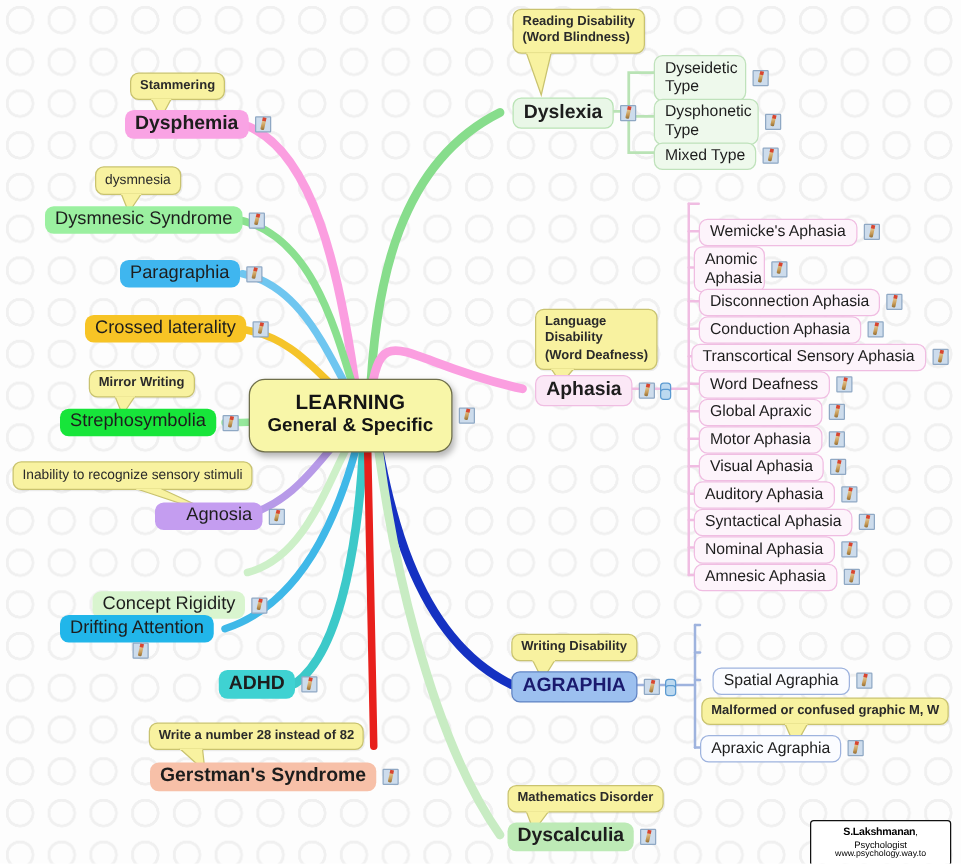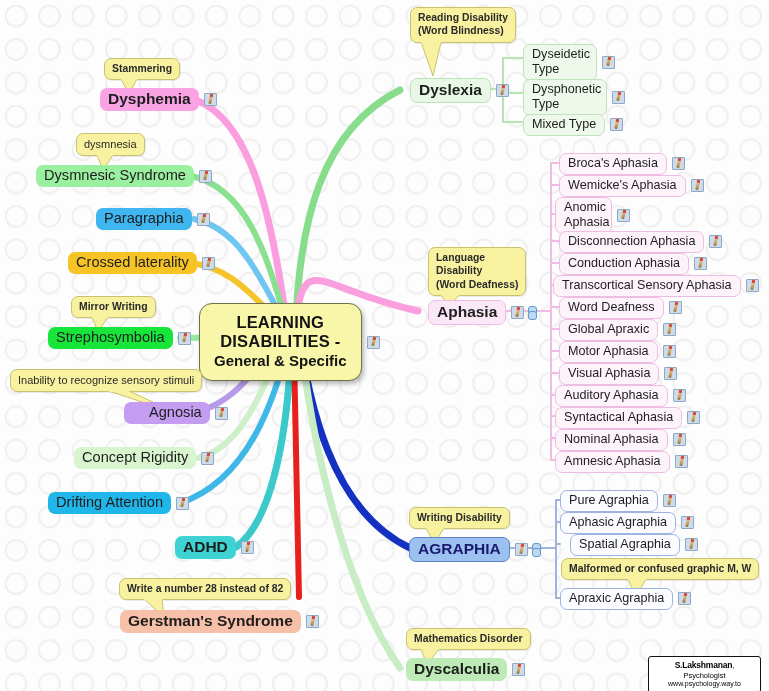--- a/index.html
+++ b/index.html
@@ -207,21 +207,20 @@
           <path d="M556,522 L560,522"></path>
         <path d="M556,544 L560,544"></path>
           <path d="M556,598 L560,598"></path>
       </g>
     </g>
   </svg>
 
   <div class="node" style="left:199px; top:303px;">
     <div class="nbox central">
       <div class="l1">LEARNING</div>
-      <div class="l1">DISABILITIES -</div>
       <div class="l2">General &amp; Specific</div>
     </div>
     <span class="note-icon"></span>
   </div>
 
   <div class="callout" style="left:104px; top:58px;">
     <span>Stammering</span>
     <svg style="position:absolute;left:14px;top:100%;width:22px;height:16px">
       <path d="M2,0 L18,0 L10,15 Z" fill="#f8f2a0" stroke="#c9c36f" stroke-width="1"></path>
       <path d="M2,0 L18,0" stroke="#f8f2a0" stroke-width="2"></path>
@@ -271,26 +270,26 @@
     <svg style="position:absolute;left:96px;top:100%;width:80px;height:26px">
       <path d="M2,0 L22,0 L74,24 Z" fill="#f8f2a0" stroke="#c9c36f" stroke-width="1"></path>
       <path d="M2,0 L22,0" stroke="#f8f2a0" stroke-width="2"></path>
     </svg>
   </div>
   <div class="node" style="left:124px; top:402px;">
     <div class="nbox leftnode" style="background:#c49df0;padding-left:25px;">Agnosia</div>
     <span class="note-icon"></span>
   </div>
 
-  <div class="node" style="left:74px; top:447px;">
+  <div class="node" style="left:74px; top:473px;">
     <div class="nbox leftnode" style="background:#d9f5cf;">Concept Rigidity</div>
     <span class="note-icon"></span>
   </div>
 
-  <div class="node" style="left:48px; top:492px;">
+  <div class="node" style="left:48px; top:492px;flex-direction:column;">
     <div class="nbox leftnode" style="background:#21b6ea;">Drifting Attention</div>
     <span class="note-icon"></span>
   </div>
 
   <div class="node" style="left:175px; top:536px;">
     <div class="nbox lvl1" style="background:#3fd2d2;">ADHD</div>
     <span class="note-icon"></span>
   </div>
 
   <div class="callout" style="left:119px; top:578px;">
@@ -347,24 +346,20 @@
       <path d="M2,0 L20,0 L10,12 Z" fill="#f8f2a0" stroke="#c9c36f" stroke-width="1"></path>
       <path d="M2,0 L20,0" stroke="#f8f2a0" stroke-width="2"></path>
     </svg>
   </div>
   <div class="node" style="left:428px; top:300px;">
     <div class="nbox lvl1" style="background:#fbe8f6; border:1px solid #f0bde2;">Aphasia</div>
     <span class="note-icon"></span>
     <span class="link-icon"></span>
   </div>
 
-  <div class="node" style="left:559px; top:153px;">
-    <div class="nbox lvl2" style="background:#fdf4fb; border:1px solid #f0bde2;">Broca's Aphasia</div>
-    <span class="note-icon"></span>
-  </div>
   <div class="node" style="left:559px; top:175px;">
     <div class="nbox lvl2" style="background:#fdf4fb; border:1px solid #f0bde2;">Wemicke's Aphasia</div>
     <span class="note-icon"></span>
   </div>
   <div class="node" style="left:555px; top:197px;">
     <div class="nbox lvl2 wrap" style="background:#fdf4fb; border:1px solid #f0bde2; width:57px;">
       <div>Anomic</div>
       <div>Aphasia</div>
     </div>
     <span class="note-icon"></span>
@@ -420,28 +415,20 @@
       <path d="M2,0 L20,0 L10,16 Z" fill="#f8f2a0" stroke="#c9c36f" stroke-width="1"></path>
       <path d="M2,0 L20,0" stroke="#f8f2a0" stroke-width="2"></path>
     </svg>
   </div>
   <div class="node" style="left:409px; top:537px;">
     <div class="nbox lvl1" style="background:#9cc0ef; border:1px solid #5f83c4; color:#1a1a6e;">AGRAPHIA</div>
     <span class="note-icon"></span>
     <span class="link-icon"></span>
   </div>
 
-  <div class="node" style="left:560px; top:490px;">
-    <div class="nbox lvl2" style="background:#fbfcff; border:1px solid #9eb3de;">Pure Agraphia</div>
-    <span class="note-icon"></span>
-  </div>
-  <div class="node" style="left:560px; top:512px;">
-    <div class="nbox lvl2" style="background:#fbfcff; border:1px solid #9eb3de;">Aphasic Agraphia</div>
-    <span class="note-icon"></span>
-  </div>
   <div class="node" style="left:560px; top:534px;padding-left:10px;">
     <div class="nbox lvl2" style="background:#fbfcff; border:1px solid #9eb3de;">Spatial Agraphia</div>
     <span class="note-icon"></span>
   </div>
 
   <div class="callout" style="left:561px; top:558px;">
     <span>Malformed or confused graphic M, W</span>
     <svg style="position:absolute;left:64px;top:100%;width:34px;height:20px">
       <path d="M2,0 L20,0 L10,18 Z" fill="#f8f2a0" stroke="#c9c36f" stroke-width="1"></path>
       <path d="M2,0 L20,0" stroke="#f8f2a0" stroke-width="2"></path>

